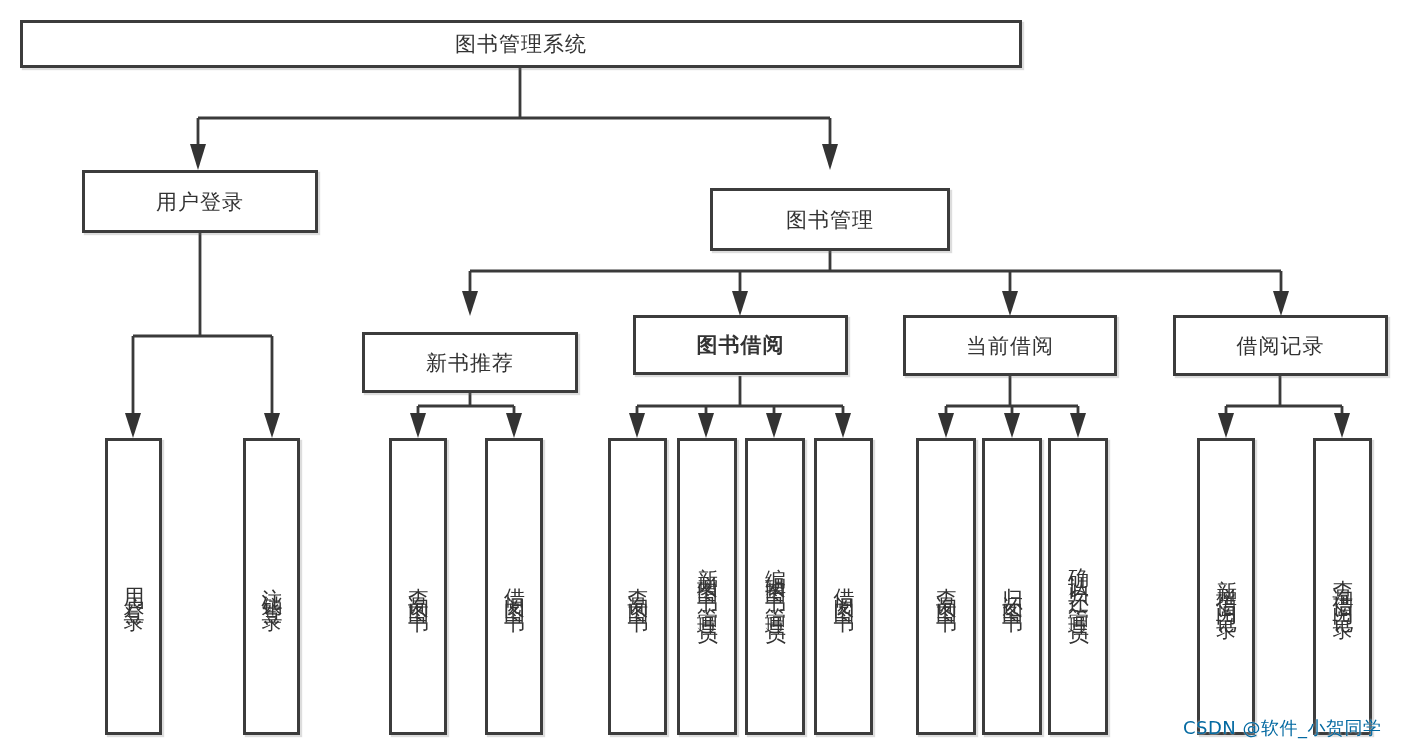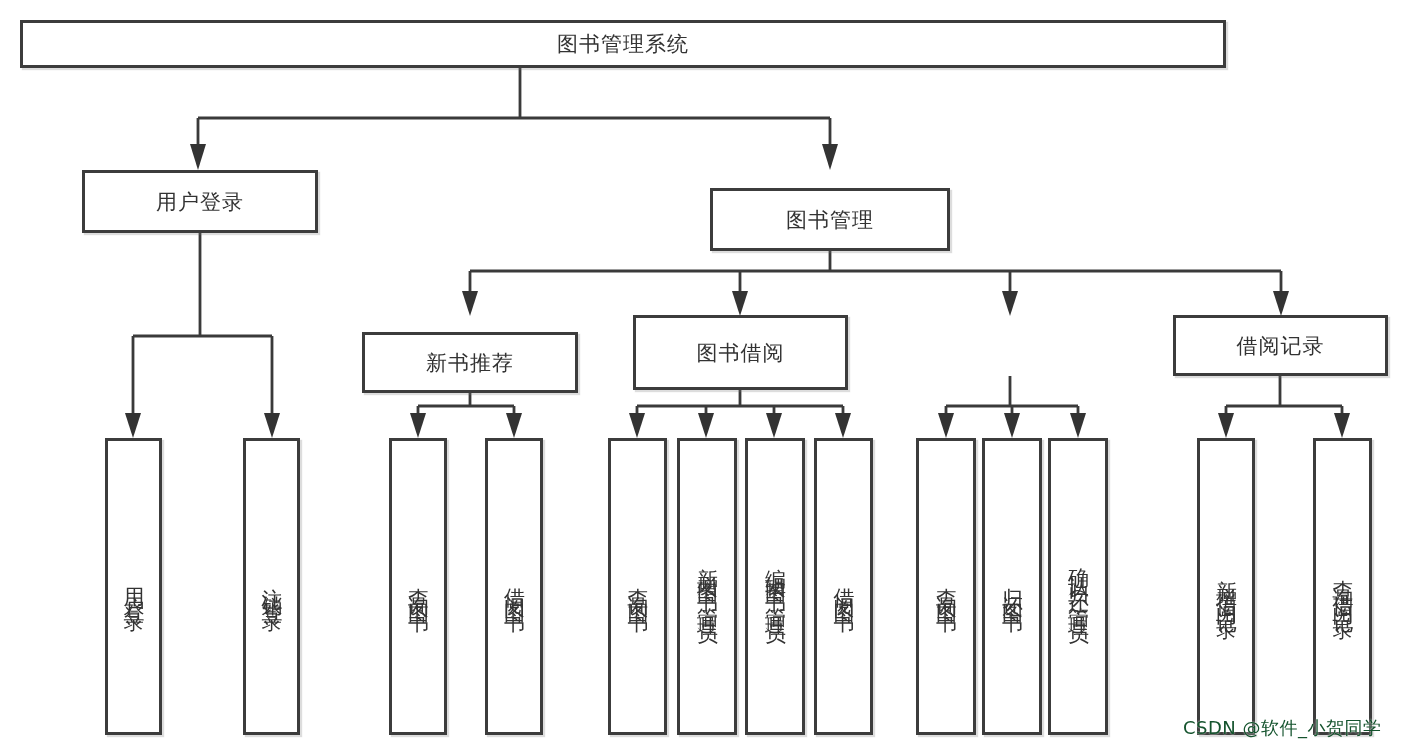--- a/index.html
+++ b/index.html
@@ -31,21 +31,21 @@
     text-orientation:upright;
     letter-spacing:8px;
     line-height:1;
     color:#333333;
     font-size:21px;
   }
   .watermark{
     position:absolute;
     left:1183px;top:716px;
     font-size:18px;
-    color:#14532d;
+    color:#0369a1;
     letter-spacing:0.5px;
     text-shadow:0 0 2px #ffffff;
     white-space:nowrap;
   }
 </style>
 </head>
 <body>
 
 <div class="canvas">
 
@@ -87,36 +87,39 @@
       <path d="M766 413 H782 L774 438 Z"></path>
       <path d="M835 413 H851 L843 438 Z"></path>
       <path d="M938 413 H954 L946 438 Z"></path>
       <path d="M1004 413 H1020 L1012 438 Z"></path>
       <path d="M1070 413 H1086 L1078 438 Z"></path>
       <path d="M1218 413 H1234 L1226 438 Z"></path>
       <path d="M1334 413 H1350 L1342 438 Z"></path>
     </g>
   </svg>
 
-  <div class="node" style="left:20px;top:20px;width:1206px;height:48px;">
+  <div class="node" style="left:20px;top:20px;width:1002px;height:48px;">
     <span>图书管理系统</span>
   </div>
 
   <div class="node" style="left:82px;top:170px;width:236px;height:63px;">
     <span>用户登录</span>
   </div>
   <div class="node" style="left:710px;top:170px;width:240px;height:63px;margin-top:18px;">
     <span>图书管理</span>
   </div>
 
   <div class="node" style="left:362px;top:332px;width:216px;height:61px;">
     <span>新书推荐</span>
   </div>
-  <div class="node" style="left:633px;top:315px;width:215px;height:75px;">
+  <div class="node" style="left:633px;top:315px;width:215px;height:60px;font-weight:bold;">
     <span>图书借阅</span>
+  </div>
+  <div class="node" style="left:903px;top:315px;width:214px;height:61px;">
+    <span>当前借阅</span>
   </div>
   <div class="node" style="left:1173px;top:315px;width:215px;height:61px;">
     <span>借阅记录</span>
   </div>
 
   <div class="node leaf" style="left:105px;top:438px;width:57px;height:297px;">
     <span>用户登录</span>
   </div>
   <div class="node leaf" style="left:243px;top:438px;width:57px;height:297px;">
     <span>注销登录</span>

